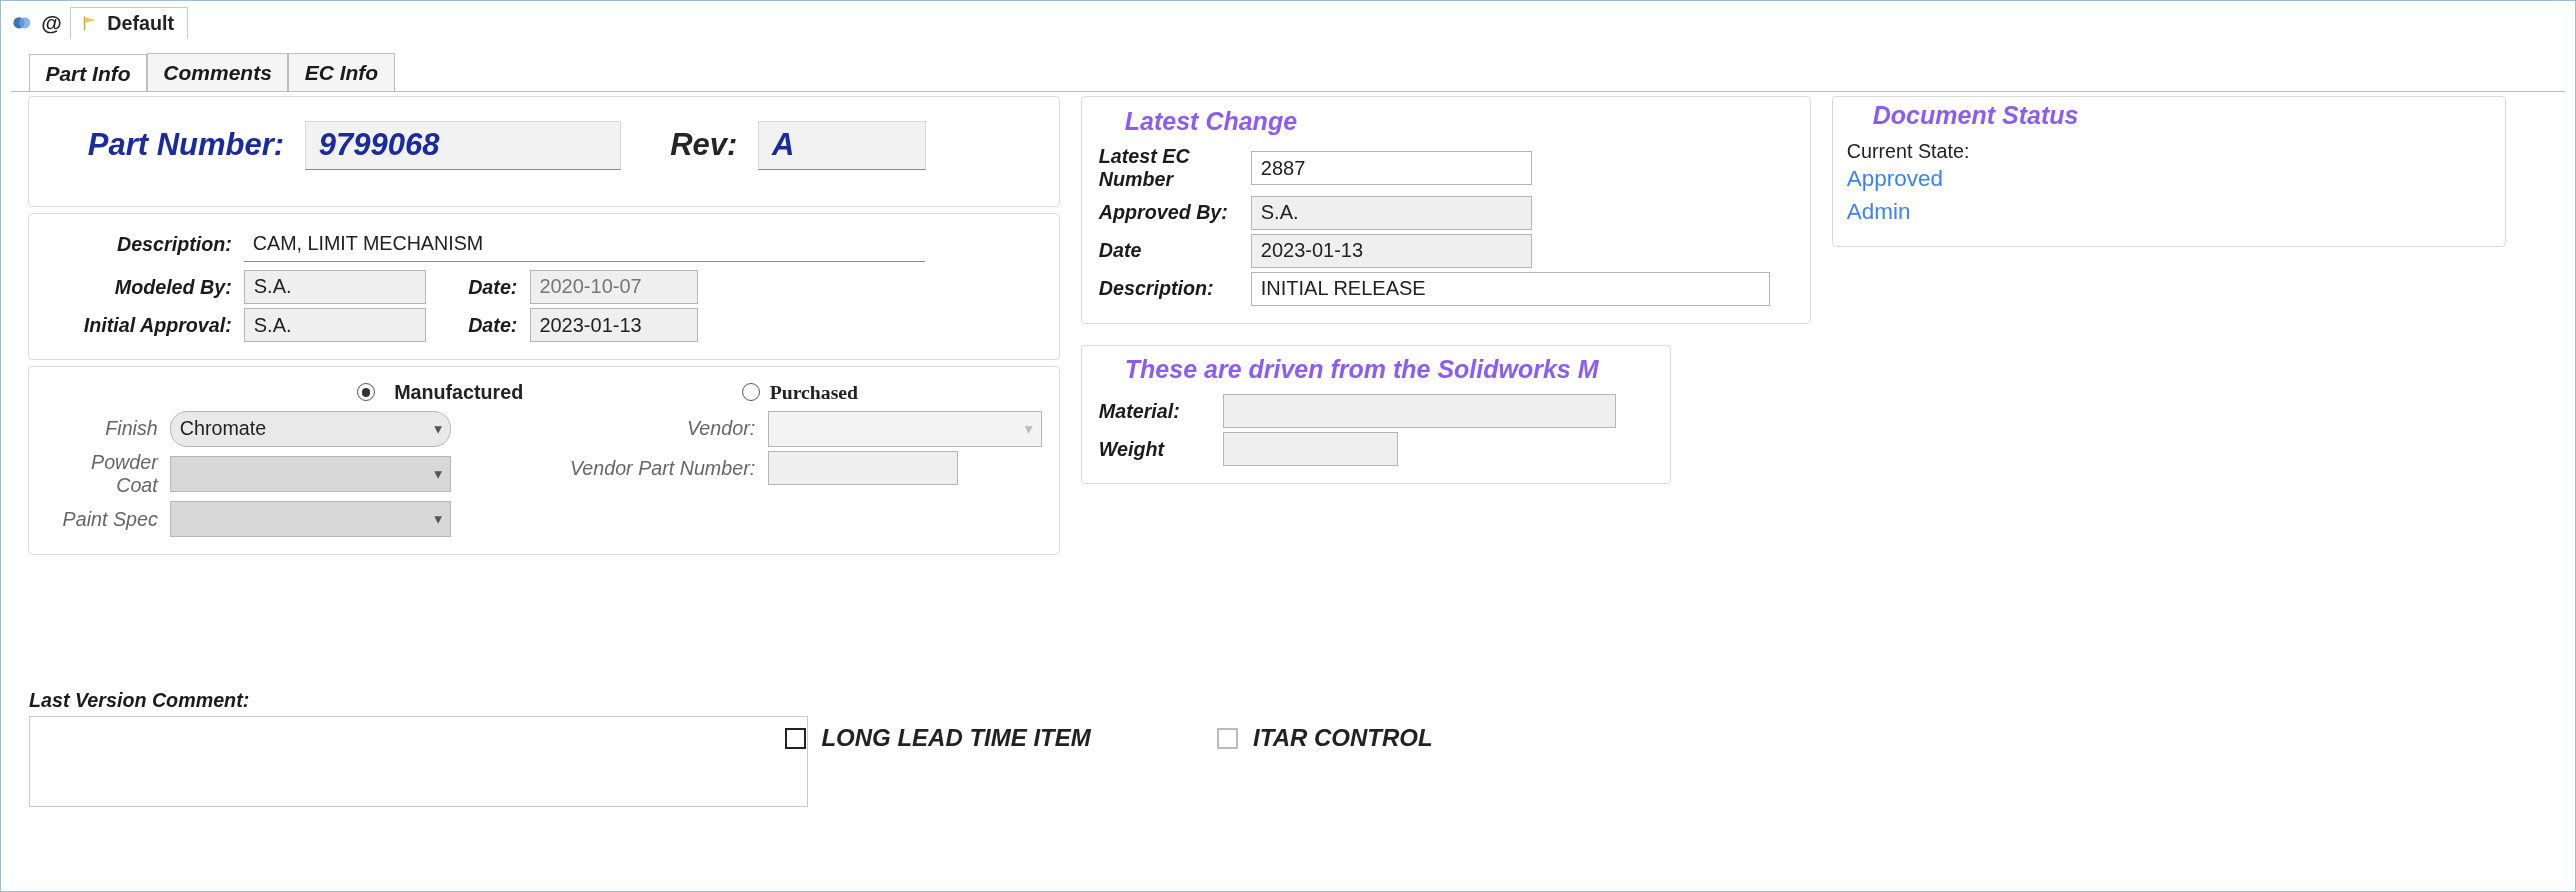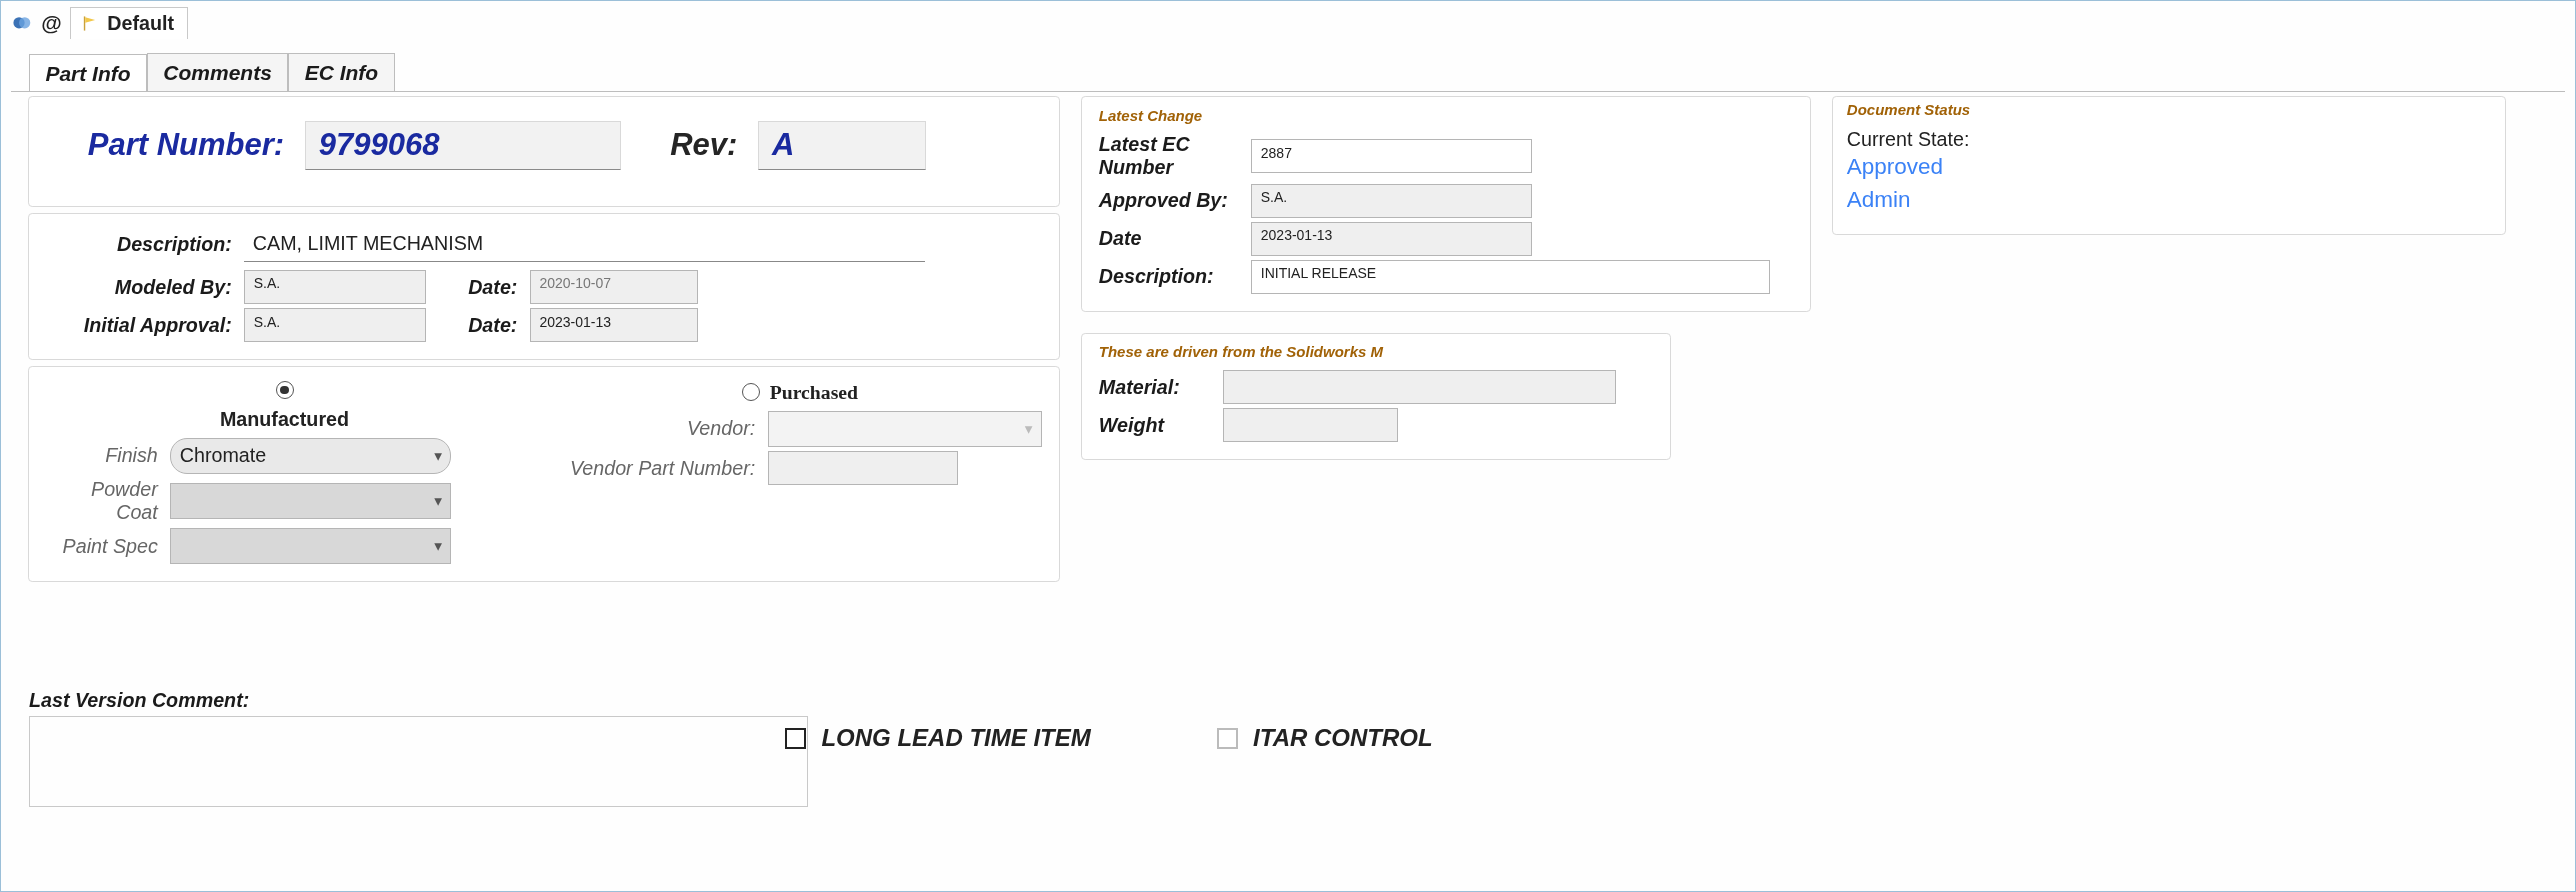--- a/index.html
+++ b/index.html
@@ -73,23 +73,24 @@
 
   .group {
     border:0.7px solid #d9d9d9;
     border-radius:4.2px;
     background:#fff;
     padding: 9.8px 17px 12.6px 17px;
   }
   .group-title {
     font-style: italic;
     font-weight:700;
-    font-size:15px;
-    color:#a16207;
+    font-size:25px;
+    color:#8b5cf6;
     margin-bottom:9.8px;
+    margin-left:26px;
   }
 
   
   .pn-row {
     display:flex;
     align-items:center;
     gap:21px;
     padding: 14px 21px 24px 42px;
   }
   .pn-label {
@@ -140,21 +141,21 @@
   .lbl-light {
     font-style: italic;
     font-weight:500;
     font-size:19.7px;
     color:#666;
   }
   .fld, .fld-ro, .fld-wide {
     border:0.7px solid #b5b5b5;
     background:#fff;
     padding:4.2px 8.4px;
-    font-size:14px;
+    font-size:20px;
     height:34px;
   }
   .fld-ro { background:#efefef; }
   .fld-underline {
     border:none;
     border-bottom:0.7px solid #888;
     background:#fff;
     padding:4.2px 8.4px;
     font-size:19.7px;
     height:34px;
@@ -279,21 +280,21 @@
                   <div class="label-cell" style="width:63px;"><span class="lbl">Date:</span></div>
                   <div class="fld-ro" style="width:168px;">2023-01-13</div>
                 </div>
               </div>
             </div>
           </div>
 
           <div class="group" style="display:flex; gap:35px;">
 
             <div style="flex:1;">
-              <div class="form-row" style="justify-content:flex-end; gap:9px; margin-bottom:7px;flex-direction:column;">
+              <div class="form-row" style="justify-content:flex-end; gap:19px; margin-bottom:7px;">
                 <span class="radio checked"></span>
                 <span style="font-weight:600;">Manufactured</span>
               </div>
               <div class="form-row">
                 <div class="label-cell narrow"><span class="lbl-light">Finish</span></div>
                 <div class="select" style="width:281px;border-radius:17px;">
                   <span>Chromate</span>
                   <span class="chev">▾</span>
                 </div>
               </div>

